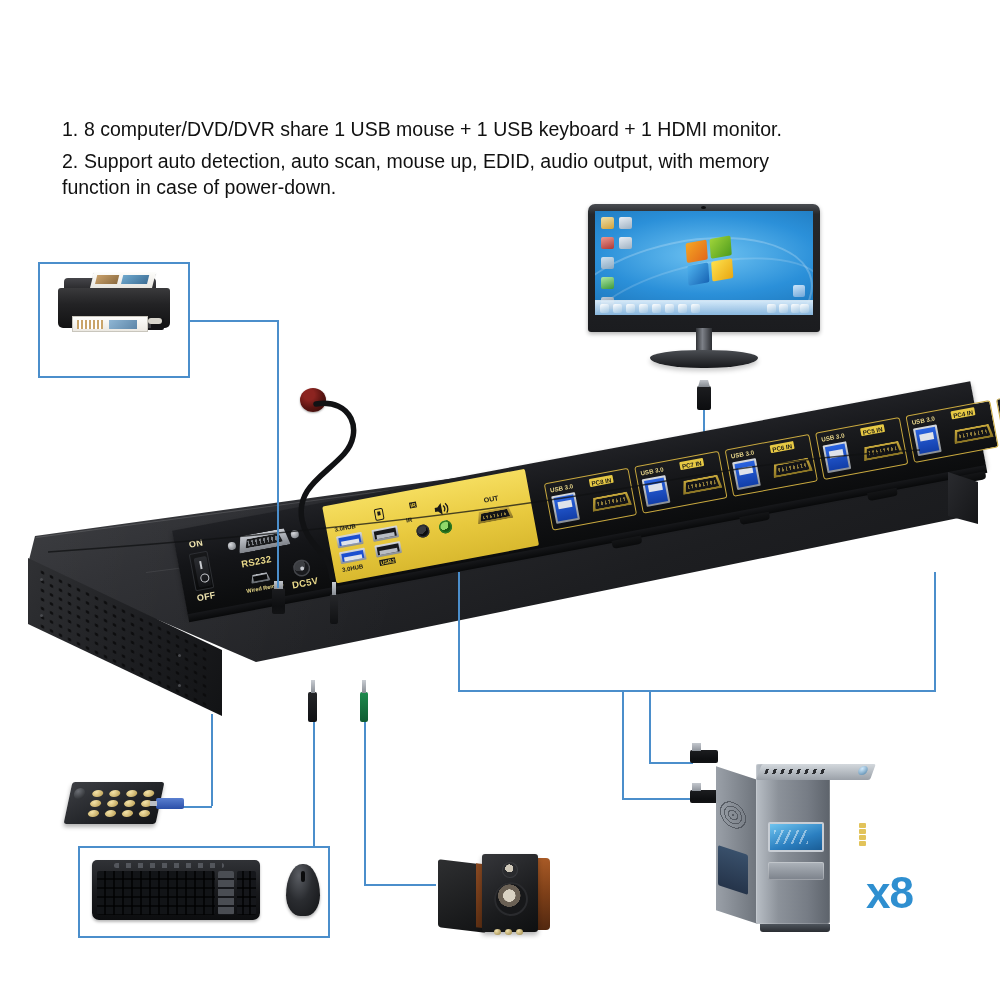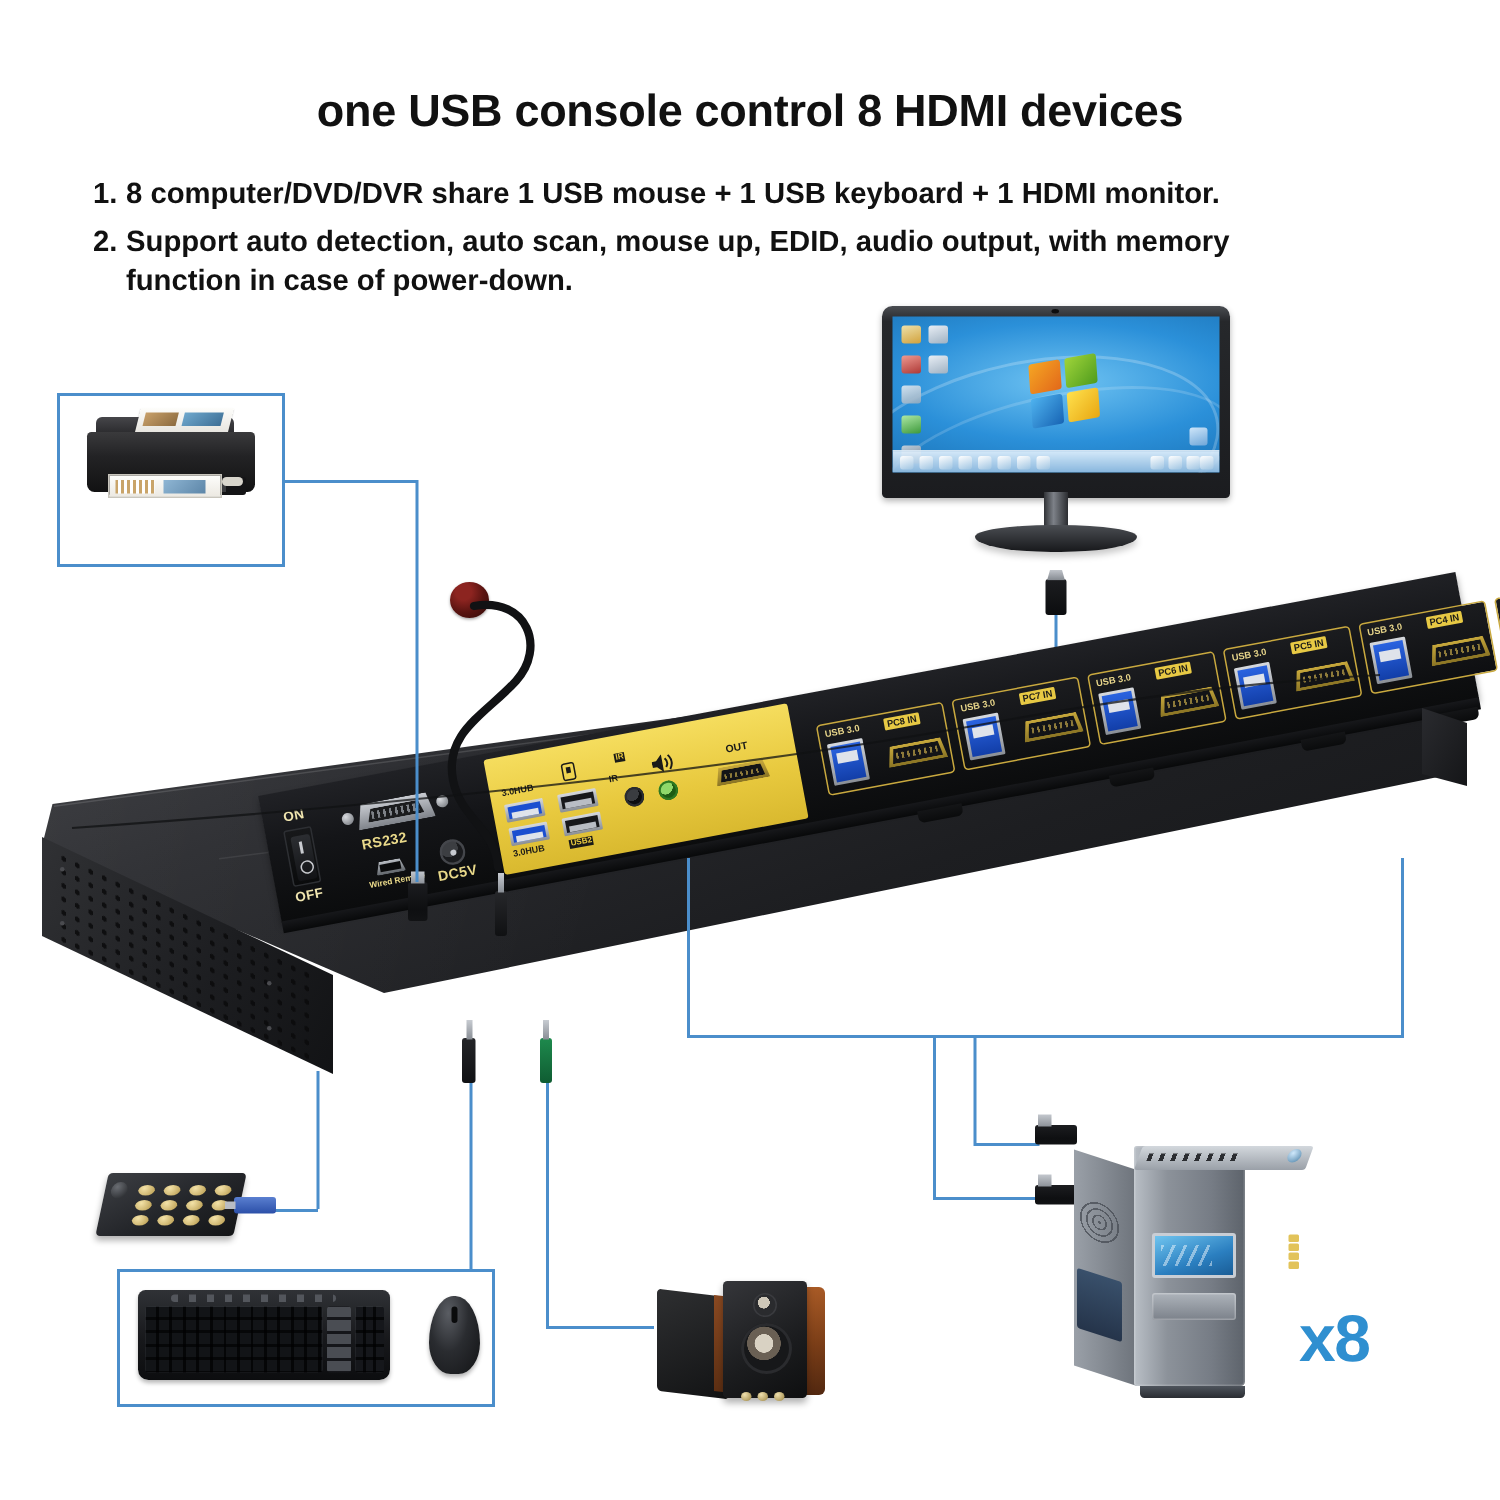--- a/index.html
+++ b/index.html
@@ -8,26 +8,26 @@
     font-family:"Liberation Sans", sans-serif; overflow:hidden;
   }
   .stage { position:absolute; inset:0; }
 
   
   #title {
     position:absolute; left:0; top:58px; width:1000px; text-align:center;
     font-size:30px; font-weight:bold; color:#111; letter-spacing:-0.2px;
   }
   .bullet {
-    position:absolute; color:#111; font-size:19.5px; line-height:26px;font-weight:bold;
+    position:absolute; color:#111; font-size:19.5px; line-height:26px;
   }
   #b1 { left:62px; top:116px; width:900px; }
   #b2 { left:62px; top:148px; width:890px; }
   .bnum { display:inline-block; width:22px; }
-  .bindent { display:block; margin-left:22px; }
+  .bindent { display:block; }
 
   
   .bluebox { position:absolute; border:2px solid #4b8ecb; background:#fff; }
   .link { position:absolute; background:#4b8ecb; }
   .link.h { height:1.6px; }
   .link.v { width:1.6px; }
 
   
   #printer-box { left:38px; top:262px; width:152px; height:116px; }
   #printer {
@@ -445,21 +445,20 @@
     box-shadow:0 1px 2px rgba(0,0,0,.35);
   }
 
   
 </style>
 </head>
 <body>
 
 <div class="stage">
 
-  <div id="title">one USB console control 8 HDMI devices</div>
 
   <div class="bullet" id="b1">
     <span class="bnum">1.</span><span>8 computer/DVD/DVR share 1 USB mouse + 1 USB keyboard + 1 HDMI monitor.</span>
   </div>
   <div class="bullet" id="b2">
     <span class="bnum">2.</span><span>Support auto detection, auto scan, mouse up, EDID, audio output, with memory</span>
     <span class="bindent">function in case of power-down.</span>
   </div>
 
   <div class="bluebox" id="printer-box">

